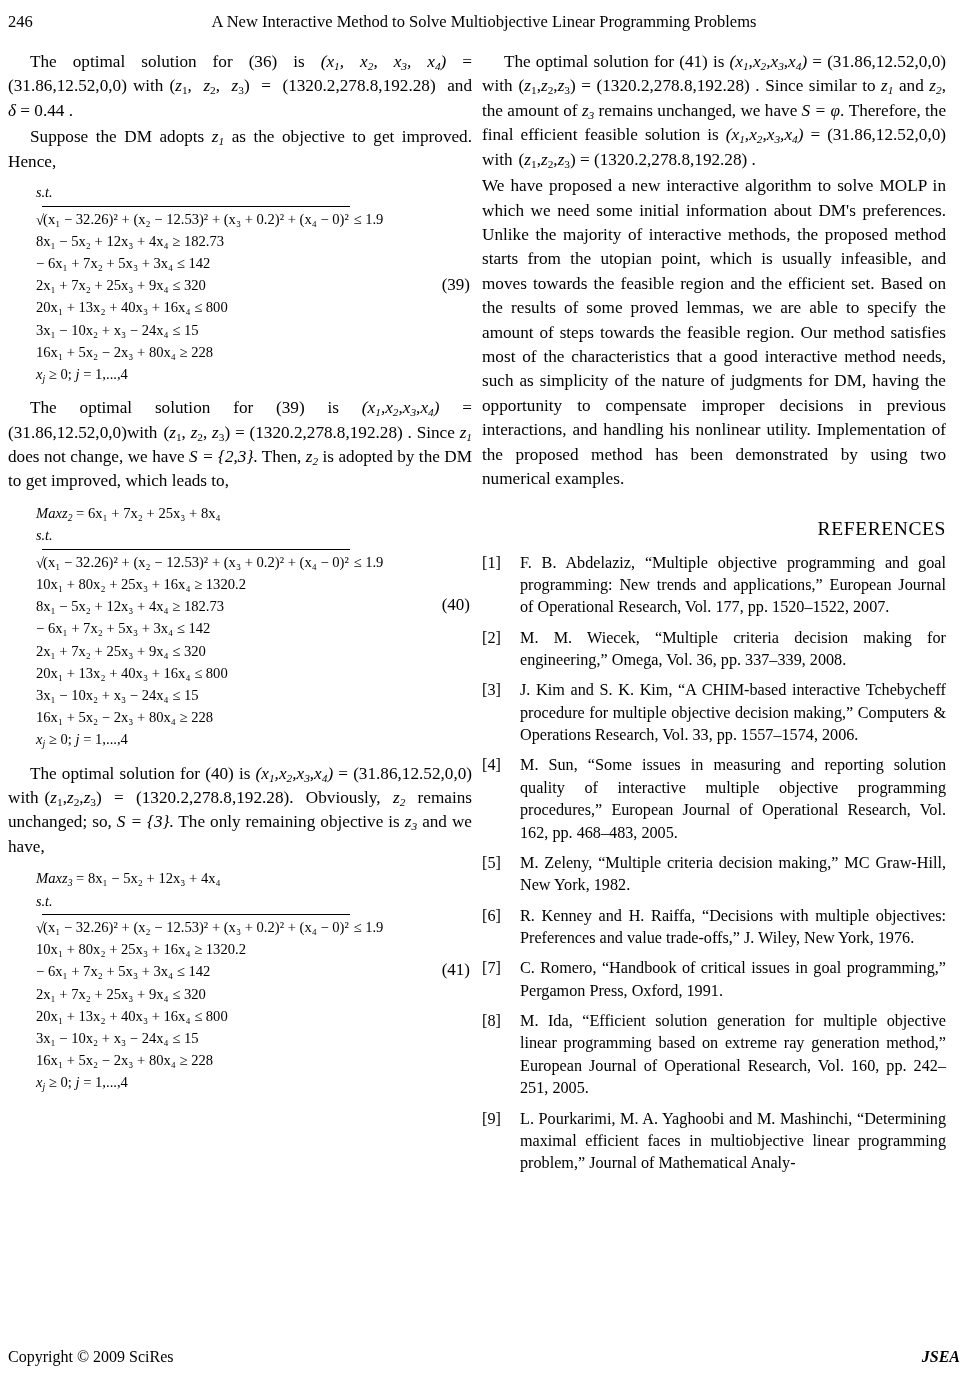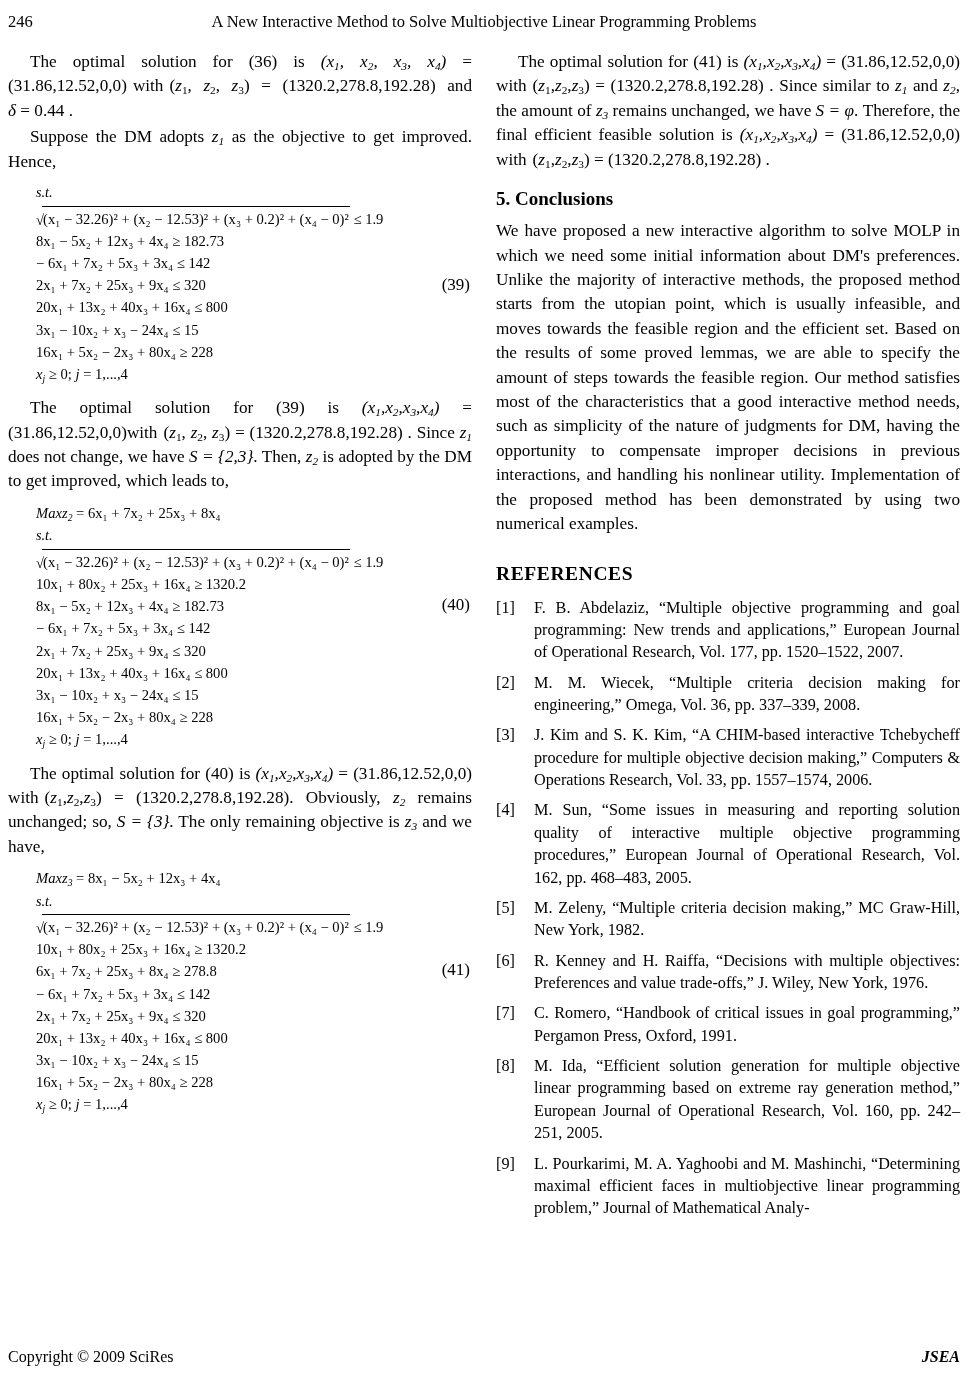--- a/index.html
+++ b/index.html
@@ -48,21 +48,21 @@
   }
 
   
   .columns {
     position: absolute;
     top: 50px;
     left: 8px;
     width: 952px;
     height: 1260px;
     display: flex;
-    gap: 24px;
+    gap: 10px;
   }
   .col {
     width: 464px;
     position: relative;
   }
 
   p.para {
     margin: 0 0 2px 0;
     font-size: 17.2px;
     line-height: 1.42;
@@ -119,22 +119,22 @@
 
   
   h2.sec {
     font-size: 19px;
     font-weight: bold;
     margin: 16px 0 9px 0;
     font-family: "Liberation Serif", serif;
   }
   h2.refs {
     font-size: 19.5px;
-    font-weight: bold;
-    text-align: left;
+    font-weight: normal;
+    text-align: right;
     letter-spacing: 0.6px;
     margin: 26px 0 12px 0;
     font-family: "Liberation Serif", serif;
   }
 
   
   .reflist { margin: 0; }
   .refitem {
     display: flex;
     margin-bottom: 8px;
@@ -221,37 +221,35 @@
         <span class="eqtag" style="top:90px">(40)</span>
       </div>
 
       <p class="para"><span>The optimal solution for (40) is </span><span class="nb mi">(<span class="mi">x</span><sub>1</sub>,<span class="mi">x</span><sub>2</sub>,<span class="mi">x</span><sub>3</sub>,<span class="mi">x</span><sub>4</sub>)<span class="mn"> =</span></span> <span class="mn">(31.86,12.52,0,0)</span> <span>with</span><span class="sp"></span><span class="nb">(<span class="mi">z</span><sub>1</sub>,<span class="mi">z</span><sub>2</sub>,<span class="mi">z</span><sub>3</sub>) </span><span>= (1320.2,278.8,192.28).</span> <span>Obviously, </span><span class="nb mi">z<sub>2</sub></span><span> remains unchanged; so, </span><span class="nb mi">S = {3}</span><span>. The only remaining objective is </span><span class="nb mi">z<sub>3</sub></span><span> and we have,</span></p>
 
       <div class="eqblock">
         <div class="eqline"><span class="mi">Maxz</span><sub class="mi">3</sub><span> = 8x₁ − 5x₂ + 12x₃ + 4x₄</span></div>
         <div class="eqline st">s.t.</div>
         <div class="eqline sqrt-line"><span class="radical">√</span><span class="radicand">(x₁ − 32.26)² + (x₂ − 12.53)² + (x₃ + 0.2)² + (x₄ − 0)²</span> <span>≤ 1.9</span></div>
         <div class="eqline">10x₁ + 80x₂ + 25x₃ + 16x₄ ≥ 1320.2</div>
-        <div class="eqline">6x₁ + 7x₂ + 25x₃ + 8x₄ ≥ 278.8</div>
         <div class="eqline">− 6x₁ + 7x₂ + 5x₃ + 3x₄ ≤ 142</div>
         <div class="eqline">2x₁ + 7x₂ + 25x₃ + 9x₄ ≤ 320</div>
         <div class="eqline">20x₁ + 13x₂ + 40x₃ + 16x₄ ≤ 800</div>
         <div class="eqline">3x₁ − 10x₂ + x₃ − 24x₄ ≤ 15</div>
         <div class="eqline">16x₁ + 5x₂ − 2x₃ + 80x₄ ≥ 228</div>
         <div class="eqline"><span class="mi">x</span><sub class="mi">j</sub><span class="mn"> ≥ 0; </span><span class="mi">j</span><span class="mn"> = 1,...,4</span></div>
         <span class="eqtag" style="top:90px">(41)</span>
       </div>
 
     </div>
 
     <div class="col">
 
       <p class="para"><span>The optimal solution for (41) is </span><span class="nb mi">(<span class="mi">x</span><sub>1</sub>,<span class="mi">x</span><sub>2</sub>,<span class="mi">x</span><sub>3</sub>,<span class="mi">x</span><sub>4</sub>)<span class="mn"> =</span></span> <span class="mn">(31.86,12.52,0,0)</span> <span>with</span><span class="sp"></span><span class="nb">(<span class="mi">z</span><sub>1</sub>,<span class="mi">z</span><sub>2</sub>,<span class="mi">z</span><sub>3</sub>) </span><span>= (1320.2,278.8,192.28) .</span> <span>Since similar to </span><span class="nb mi">z<sub>1</sub></span><span> and </span><span class="nb mi">z<sub>2</sub></span><span>, the amount of </span><span class="nb mi">z<sub>3</sub></span><span> remains unchanged, we have </span><span class="nb mi">S = φ</span><span>. Therefore, the final efficient feasible solution is </span><span class="nb mi">(<span class="mi">x</span><sub>1</sub>,<span class="mi">x</span><sub>2</sub>,<span class="mi">x</span><sub>3</sub>,<span class="mi">x</span><sub>4</sub>) </span><span class="mn">= (31.86,12.52,0,0)</span> <span>with</span><span class="sp"></span><span class="nb">(<span class="mi">z</span><sub>1</sub>,<span class="mi">z</span><sub>2</sub>,<span class="mi">z</span><sub>3</sub>) </span><span>= (1320.2,278.8,192.28) .</span></p>
 
-      <h2 class="sec">5. Conclusions</h2>
 
       <p class="para noindent">We have proposed a new interactive algorithm to solve MOLP in which we need some initial information about DM's preferences. Unlike the majority of interactive methods, the proposed method starts from the utopian point, which is usually infeasible, and moves towards the feasible region and the efficient set. Based on the results of some proved lemmas, we are able to specify the amount of steps towards the feasible region. Our method satisfies most of the characteristics that a good interactive method needs, such as simplicity of the nature of judgments for DM, having the opportunity to compensate improper decisions in previous interactions, and handling his nonlinear utility. Implementation of the proposed method has been demonstrated by using two numerical examples.</p>
 
       <h2 class="refs">REFERENCES</h2>
 
       <div class="reflist">
         <div class="refitem">
           <span class="refnum">[1]</span>
           <span class="reftext">F. B. Abdelaziz, “Multiple objective programming and goal programming: New trends and applications,” European Journal of Operational Research, Vol. 177, pp. 1520–1522, 2007.</span>
         </div>

